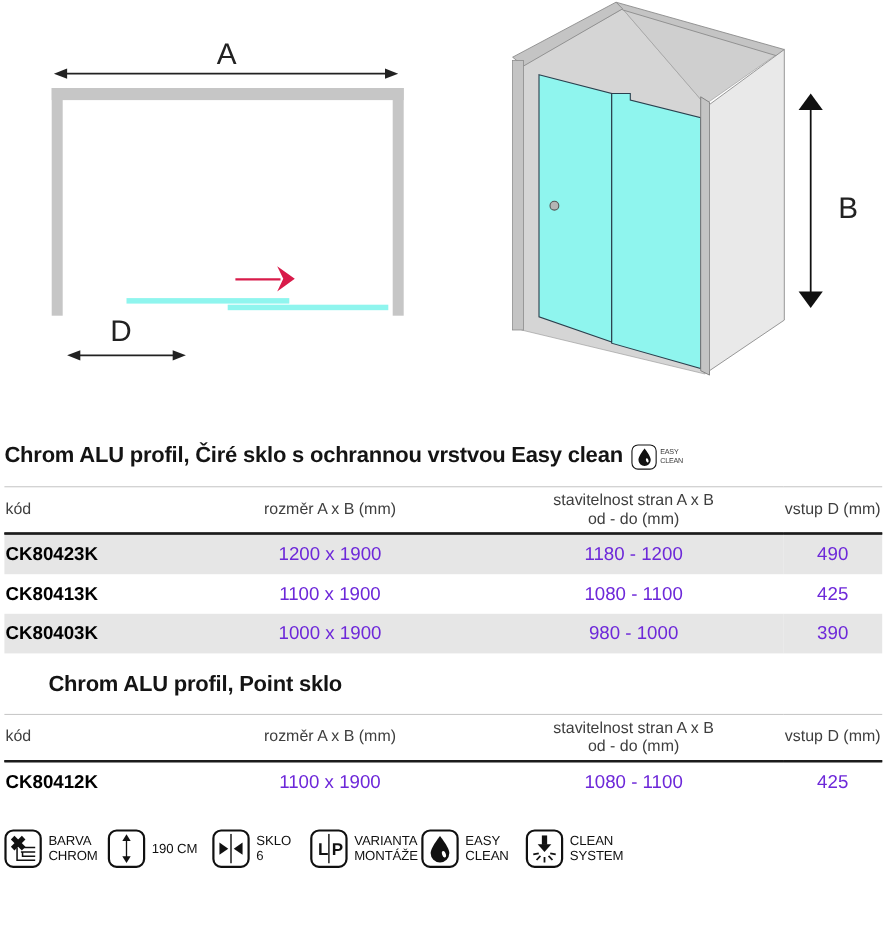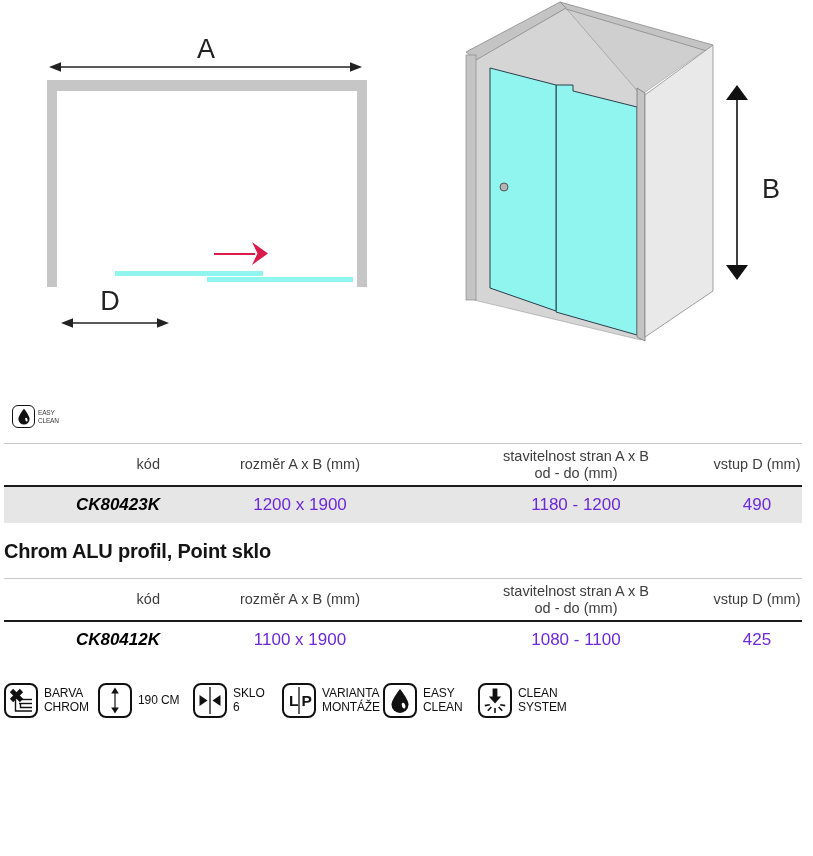--- a/index.html
+++ b/index.html
@@ -10,35 +10,35 @@
   }
   .diag{position:absolute;top:0;}
   #diag-left{left:0;}
   #diag-right{left:406px;}
   svg text.dim-label{font-family:"Liberation Sans","DejaVu Sans",sans-serif;fill:#222;font-size:27px;}
 
   .content{position:absolute;top:396px;left:4px;width:798px;padding-top:7px;}
 
   .sec-title{font-size:20px;font-weight:700;color:#141414;letter-spacing:-0.2px;
     margin:0 0 15px 0;line-height:23px;}
-  .sec2 .sec-title{margin-top:17px;}
+  .sec2 .sec-title{margin-top:17px;margin-left:40px;}
   .ec-badge{display:inline-flex;align-items:center;gap:3px;margin-left:8px;vertical-align:-4px;}
   .ec-box{width:23px;height:23px;border:1.5px solid #121212;border-radius:6px;box-sizing:border-box;
     display:flex;align-items:center;justify-content:center;background:#fff;}
   .ec-text{font-size:6.5px;line-height:1.15;color:#3a3a3a;font-weight:500;}
   .ec-text span{display:block;}
 
   table{border-collapse:collapse;width:100%;table-layout:fixed;}
   thead th{font-weight:400;font-size:14.5px;color:#3e3e3e;
     border-top:1px solid #c9c9c9;border-bottom:2px solid #1b1b1b;
     height:37px;line-height:1.15;padding:2px 0;vertical-align:middle;}
-  th.c1,td.c1{text-align:right;padding-left:1px;}
+  th.c1,td.c1{text-align:left;padding-left:1px;}
   th.c2,td.c2,th.c3,td.c3,th.c4,td.c4{text-align:center;}
   tbody td{height:36px;font-size:17px;color:#6d28d9;padding:0;vertical-align:middle;}
-  td.c1{font-weight:700;color:#000;font-style:italic;}
+  td.c1{font-weight:700;color:#000;}
   tbody tr.odd{background:var(--row_gray,#e6e6e6);}
 
   .footer{position:relative;height:36px;margin-top:24px;}
   .f-item{position:absolute;top:0;height:36px;display:flex;align-items:center;gap:6px;}
   .fi-box{width:34px;height:35px;border:2px solid #101010;border-radius:8px;box-sizing:border-box;
     display:flex;align-items:center;justify-content:center;background:#fff;flex:0 0 auto;}
   .fi-label{font-size:12px;line-height:1.18;color:#101010;letter-spacing:-0.1px;font-weight:400;}
   .fi-label span{display:block;white-space:nowrap;}
 </style>
 </head>
@@ -93,21 +93,21 @@
     <line x1="331" y1="98" x2="331" y2="267" stroke-width="1.6"></line>
     <polygon points="331,85 320,100 342,100" stroke="none"></polygon>
     <polygon points="331,280 320,265 342,265" stroke="none"></polygon>
   </g>
   <text class="dim-label" x="356" y="198" font-size="28">B</text>
 </svg>
 
 <div class="content">
 
   <div class="sec1">
-    <h2 class="sec-title"><span class="ec-badge">
+    <h2 class="sec-title"><span>Chrom ALU profil, Čiré sklo s ochrannou vrstvou Easy clean</span><span class="ec-badge">
           <span class="ec-box">
             <svg width="16" height="17" viewBox="0 0 16 17">
               <path d="M8,0.8 C8,0.8 2.4,7.6 2.4,11 a5.6,5.6 0 0 0 11.2,0 C13.6,7.6 8,0.8 8,0.8 Z" fill="#111"></path>
               <ellipse cx="10.4" cy="11.6" rx="1.1" ry="2" transform="rotate(-18 10.4 11.6)" fill="#fff"></ellipse>
             </svg>
           </span>
           <span class="ec-text">
             <span>EASY</span>
             <span>CLEAN</span>
           </span>
@@ -131,20 +131,32 @@
           <th class="c4">vstup D (mm)</th>
         </tr>
       </thead>
       <tbody>
         <tr class="odd">
           <td class="c1">CK80423K</td>
           <td class="c2">1200 x 1900</td>
           <td class="c3">1180 - 1200</td>
           <td class="c4">490</td>
         </tr>
+        <tr>
+          <td class="c1">CK80413K</td>
+          <td class="c2">1100 x 1900</td>
+          <td class="c3">1080 - 1100</td>
+          <td class="c4">425</td>
+        </tr>
+        <tr class="odd">
+          <td class="c1">CK80403K</td>
+          <td class="c2">1000 x 1900</td>
+          <td class="c3">980 - 1000</td>
+          <td class="c4">390</td>
+        </tr>
       </tbody>
     </table>
   </div>
 
   <div class="sec2">
     <h2 class="sec-title"><span>Chrom ALU profil, Point sklo</span></h2>
 
     <table>
       <colgroup>
           <col style="width:156px">

